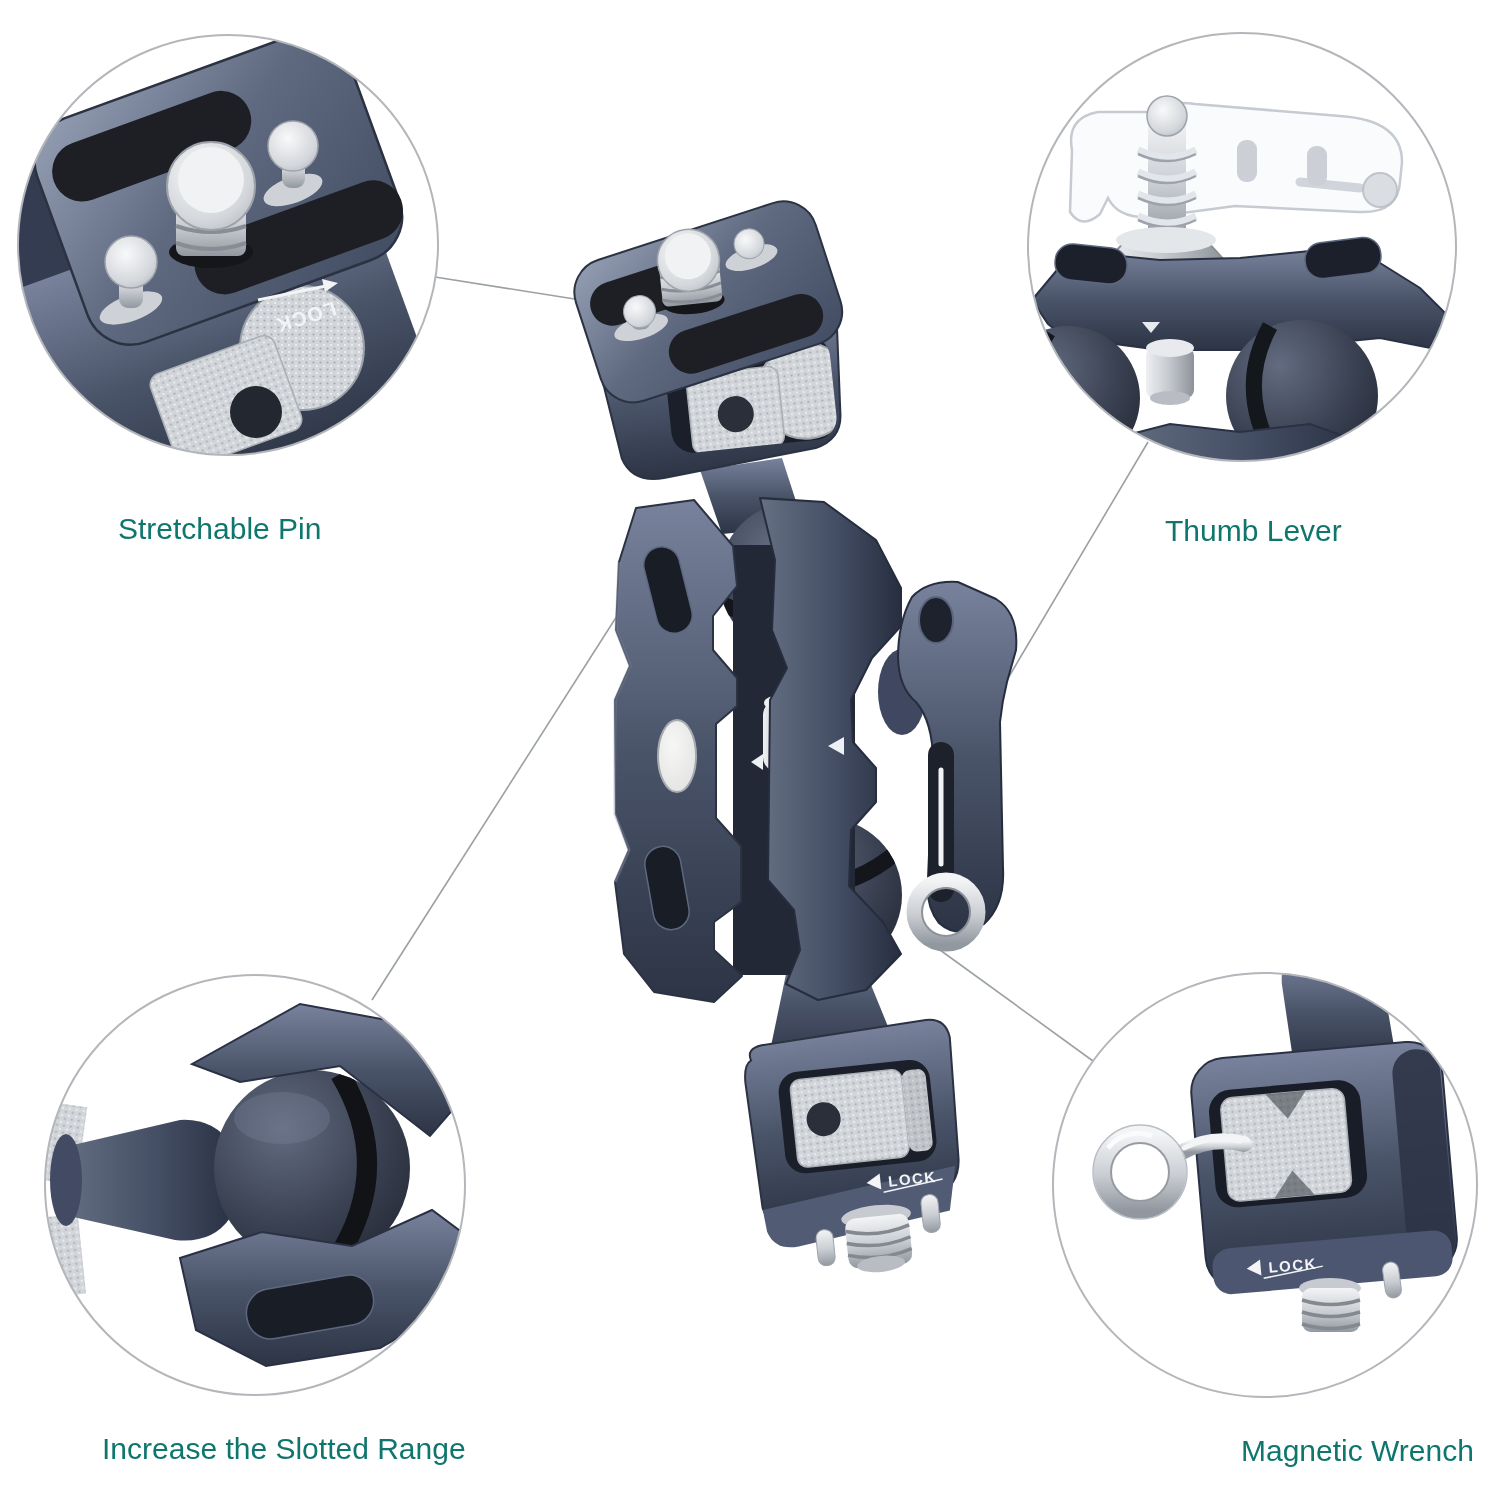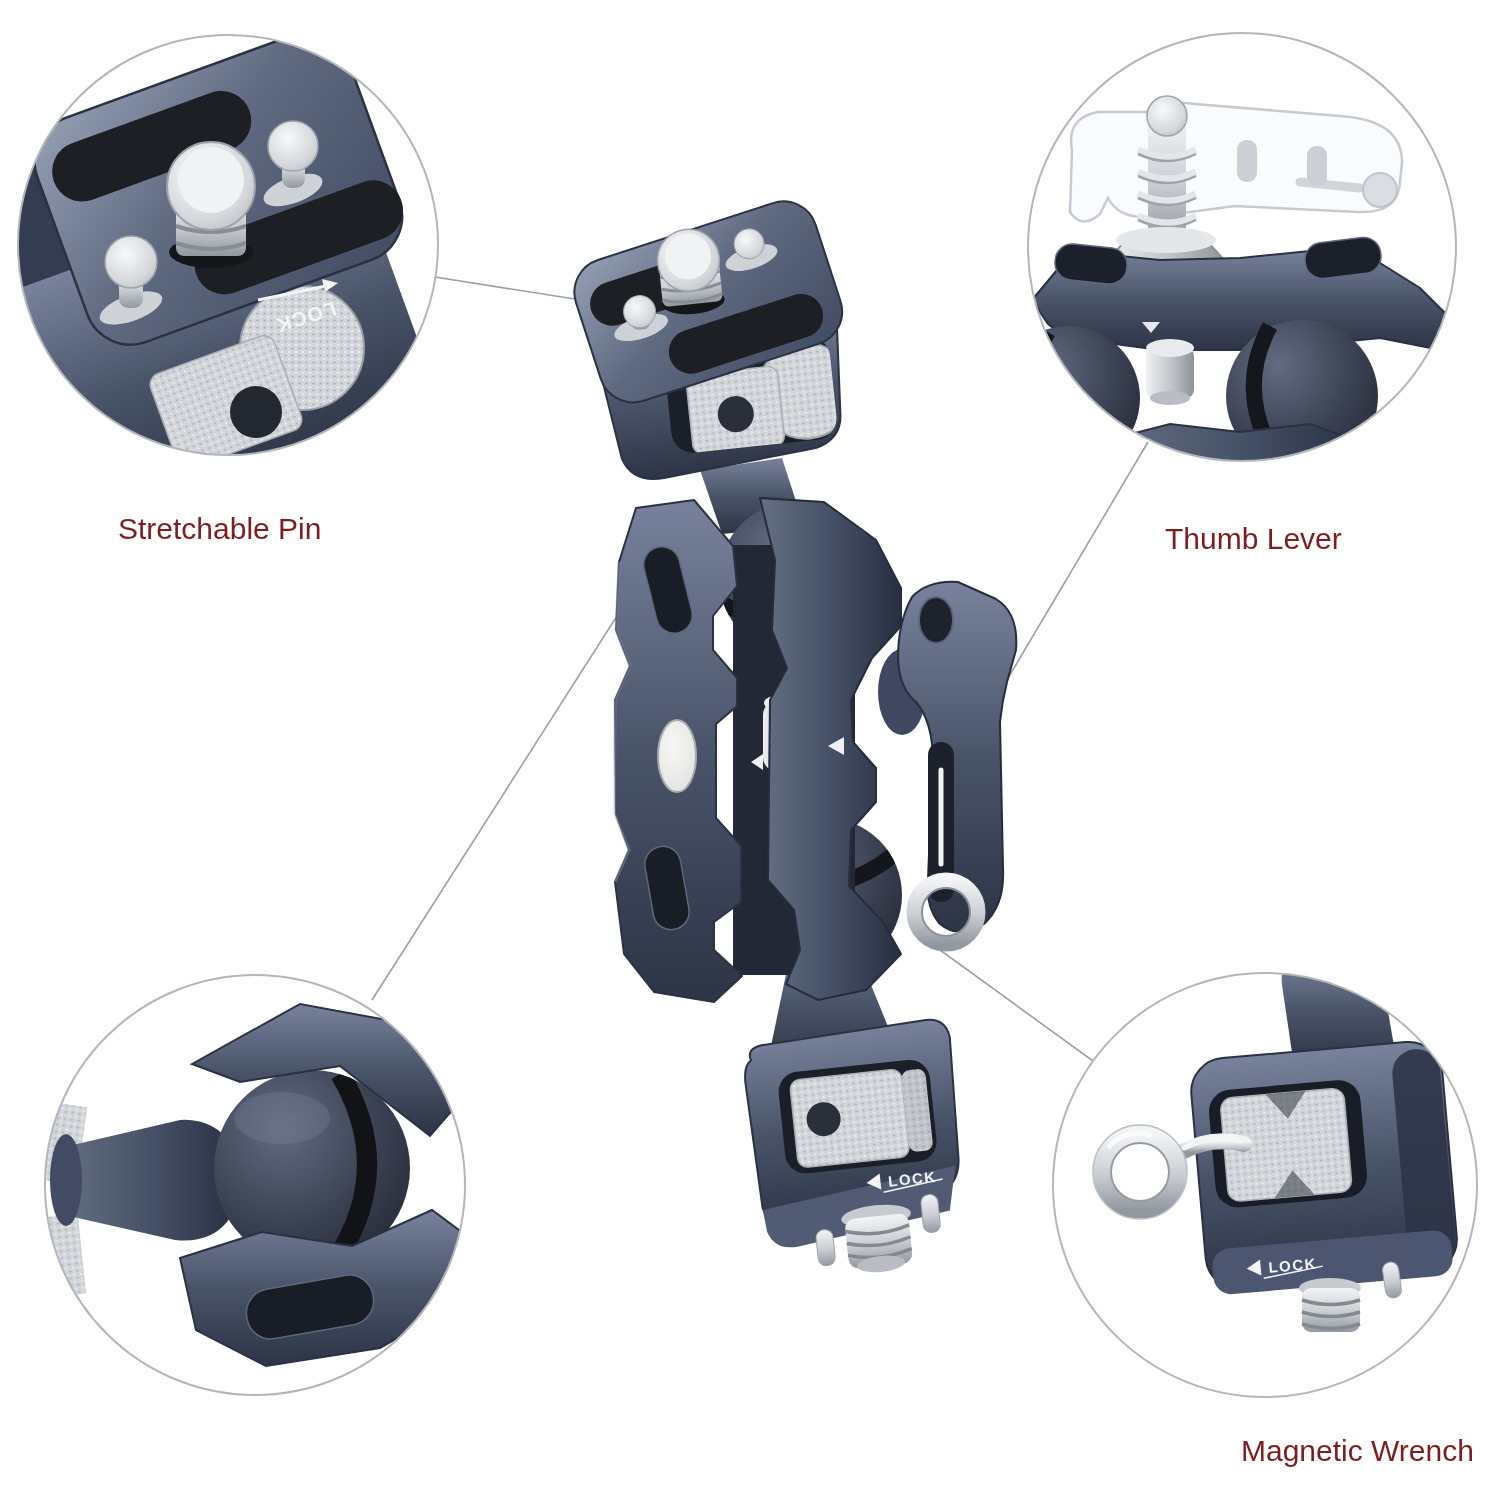--- a/index.html
+++ b/index.html
@@ -1,19 +1,19 @@
 <!DOCTYPE html>
 <html><head>
 <meta charset="utf-8">
 <style>
   html,body{margin:0;padding:0;background:#fff;}
   .canvas{position:relative;width:1500px;height:1500px;background:#ffffff;overflow:hidden;
           font-family:"Liberation Sans",sans-serif;}
   .scene{position:absolute;left:0;top:0;}
-  .callout-label{position:absolute;color:#7f1d1d;font-size:30px;line-height:34px;
+  .callout-label{position:absolute;color:#0f766e;font-size:30px;line-height:34px;
                  font-family:"Liberation Sans",sans-serif;white-space:nowrap;}
   svg text.lock{font-family:"Liberation Sans",sans-serif;font-weight:bold;fill:#f2f4f6;letter-spacing:1.5px;}
 </style>
 </head>
 <body>
 
 <div class="canvas">
 <svg class="scene" width="1500" height="1500" viewBox="0 0 1500 1500">
   <defs>
     <linearGradient id="gPlate" x1="0" y1="0" x2="1" y2="1">
@@ -351,15 +351,16 @@
 
   <g fill="none" stroke="#b3b6ba" stroke-width="2">
     <circle cx="228" cy="245" r="210"></circle>
     <circle cx="1242" cy="247" r="214"></circle>
     <circle cx="255" cy="1185" r="210"></circle>
     <circle cx="1265" cy="1185" r="212"></circle>
   </g>
 </svg>
 
 <div class="callout-label" style="left:118px;top:512px;">Stretchable Pin</div>
-<div class="callout-label" style="left:1165px;top:514px;margin-top:8px;">Thumb Lever</div>
+<div class="callout-label" style="left:1165px;top:514px;">Thumb Lever</div>
+<div class="callout-label" style="left:102px;top:1432px;">Increase the Slotted Range</div>
 <div class="callout-label" style="left:1197px;top:1434px;margin-left:44px;">Magnetic Wrench</div>
 </div>
 
 </body></html>

